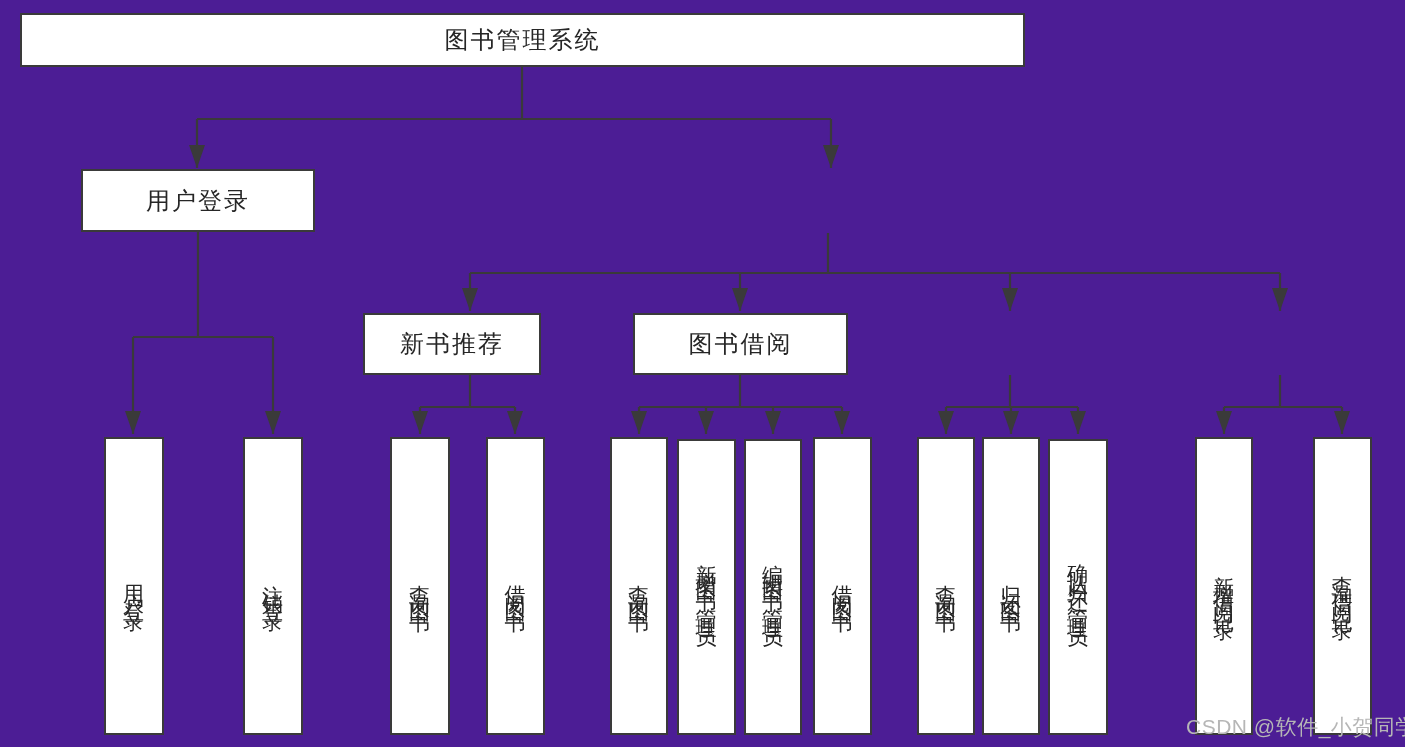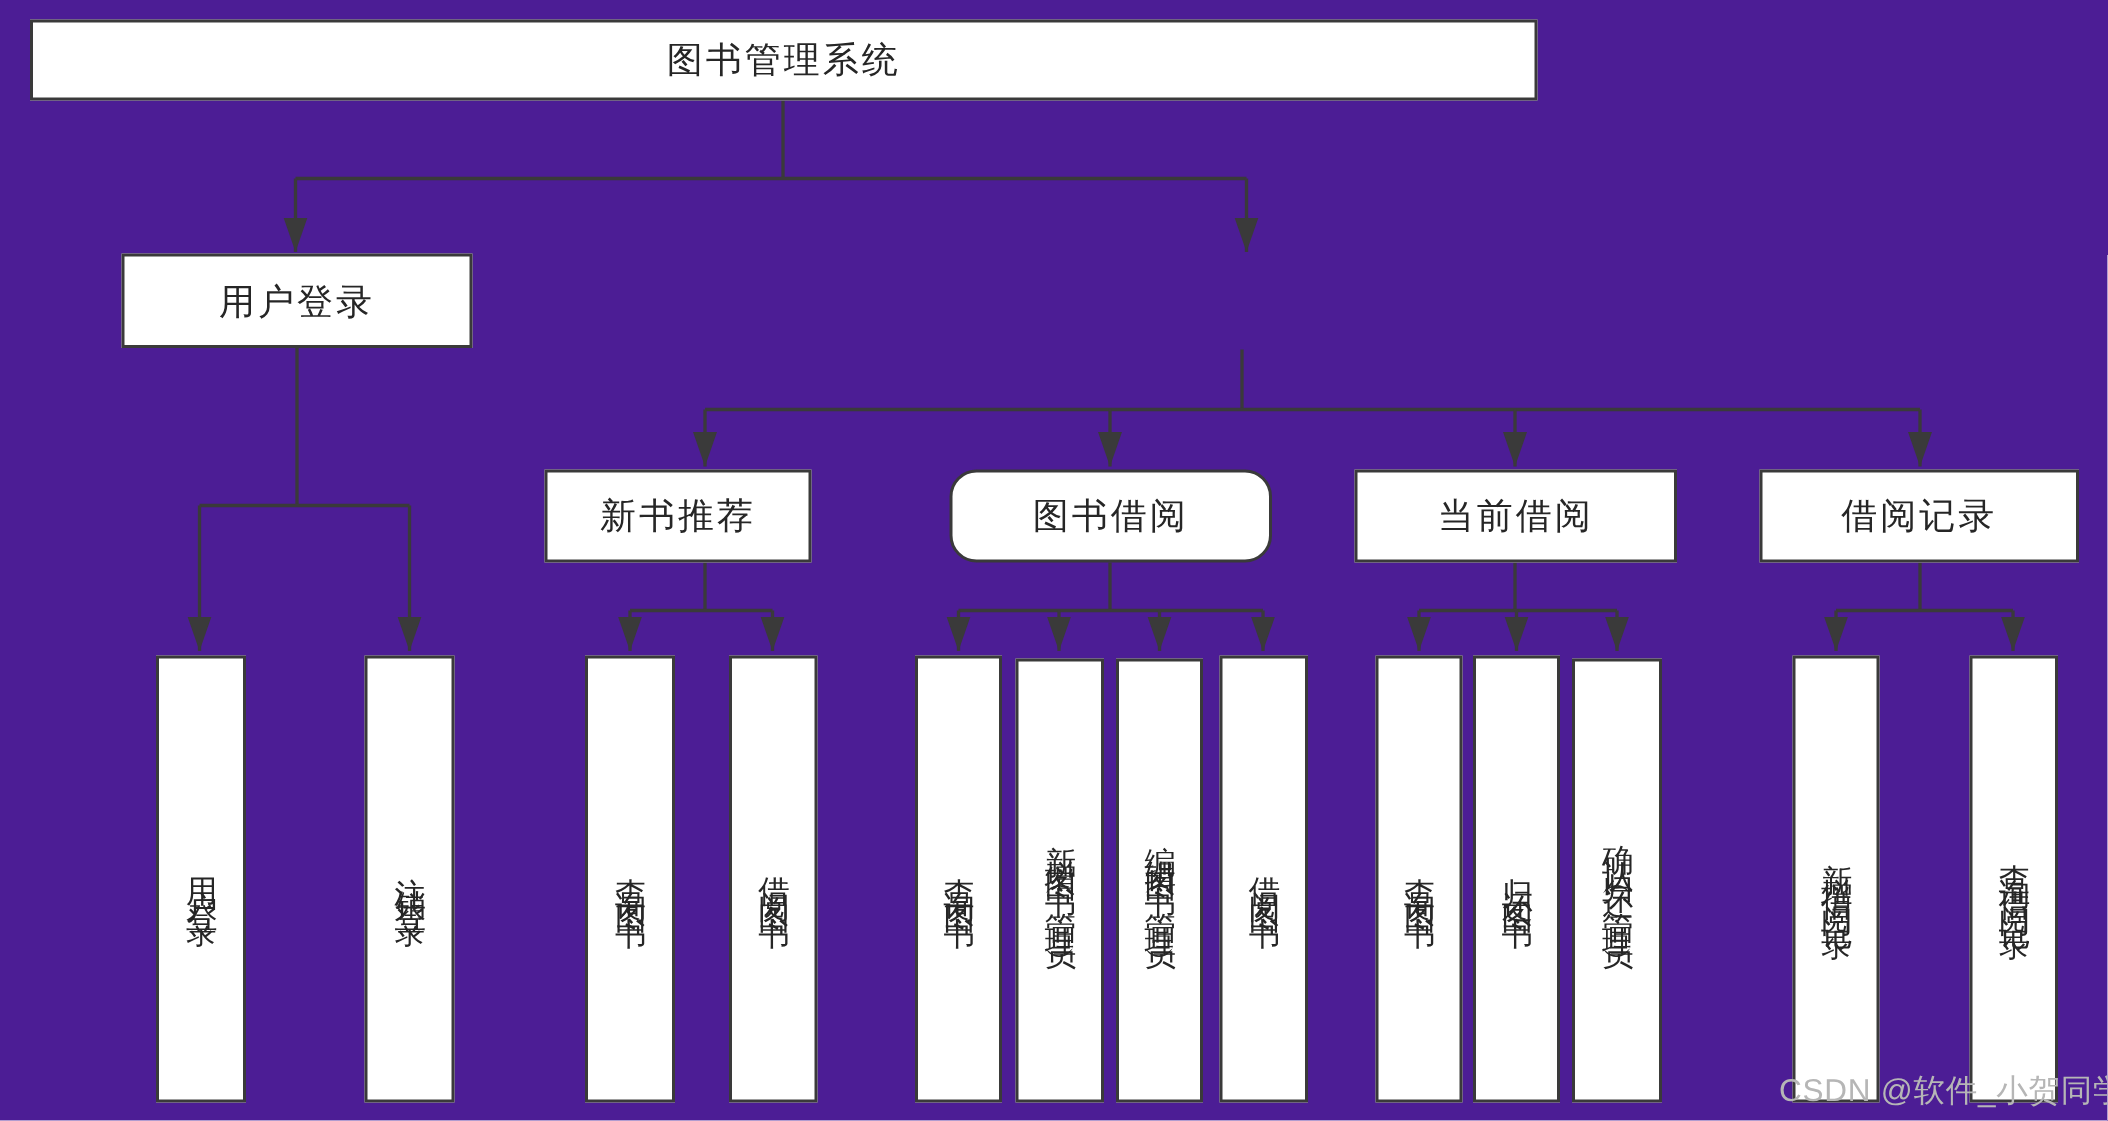--- a/index.html
+++ b/index.html
@@ -116,28 +116,22 @@
     <span>图书管理系统</span>
   </div>
 
   <div class="node h" style="left:81px; top:169px; width:234px; height:63px;">
     <span>用户登录</span>
   </div>
 
   <div class="node h" style="left:363px; top:313px; width:178px; height:62px;">
     <span>新书推荐</span>
   </div>
-  <div class="node h" style="left:633px; top:313px; width:215px; height:62px;border-radius:18px;">
+  <div class="node h" style="left:633px; top:313px; width:215px; height:62px;">
     <span>图书借阅</span>
-  </div>
-  <div class="node h" style="left:903px; top:313px; width:215px; height:62px;">
-    <span>当前借阅</span>
-  </div>
-  <div class="node h" style="left:1173px; top:313px; width:213px; height:62px;">
-    <span>借阅记录</span>
   </div>
 
   <div class="node v" style="left:104px; top:437px; width:60px; height:298px;">
     <span>用户登录</span>
   </div>
   <div class="node v" style="left:243px; top:437px; width:60px; height:298px;">
     <span>注销登录</span>
   </div>
 
   <div class="node v" style="left:390px; top:437px; width:60px; height:298px;">

